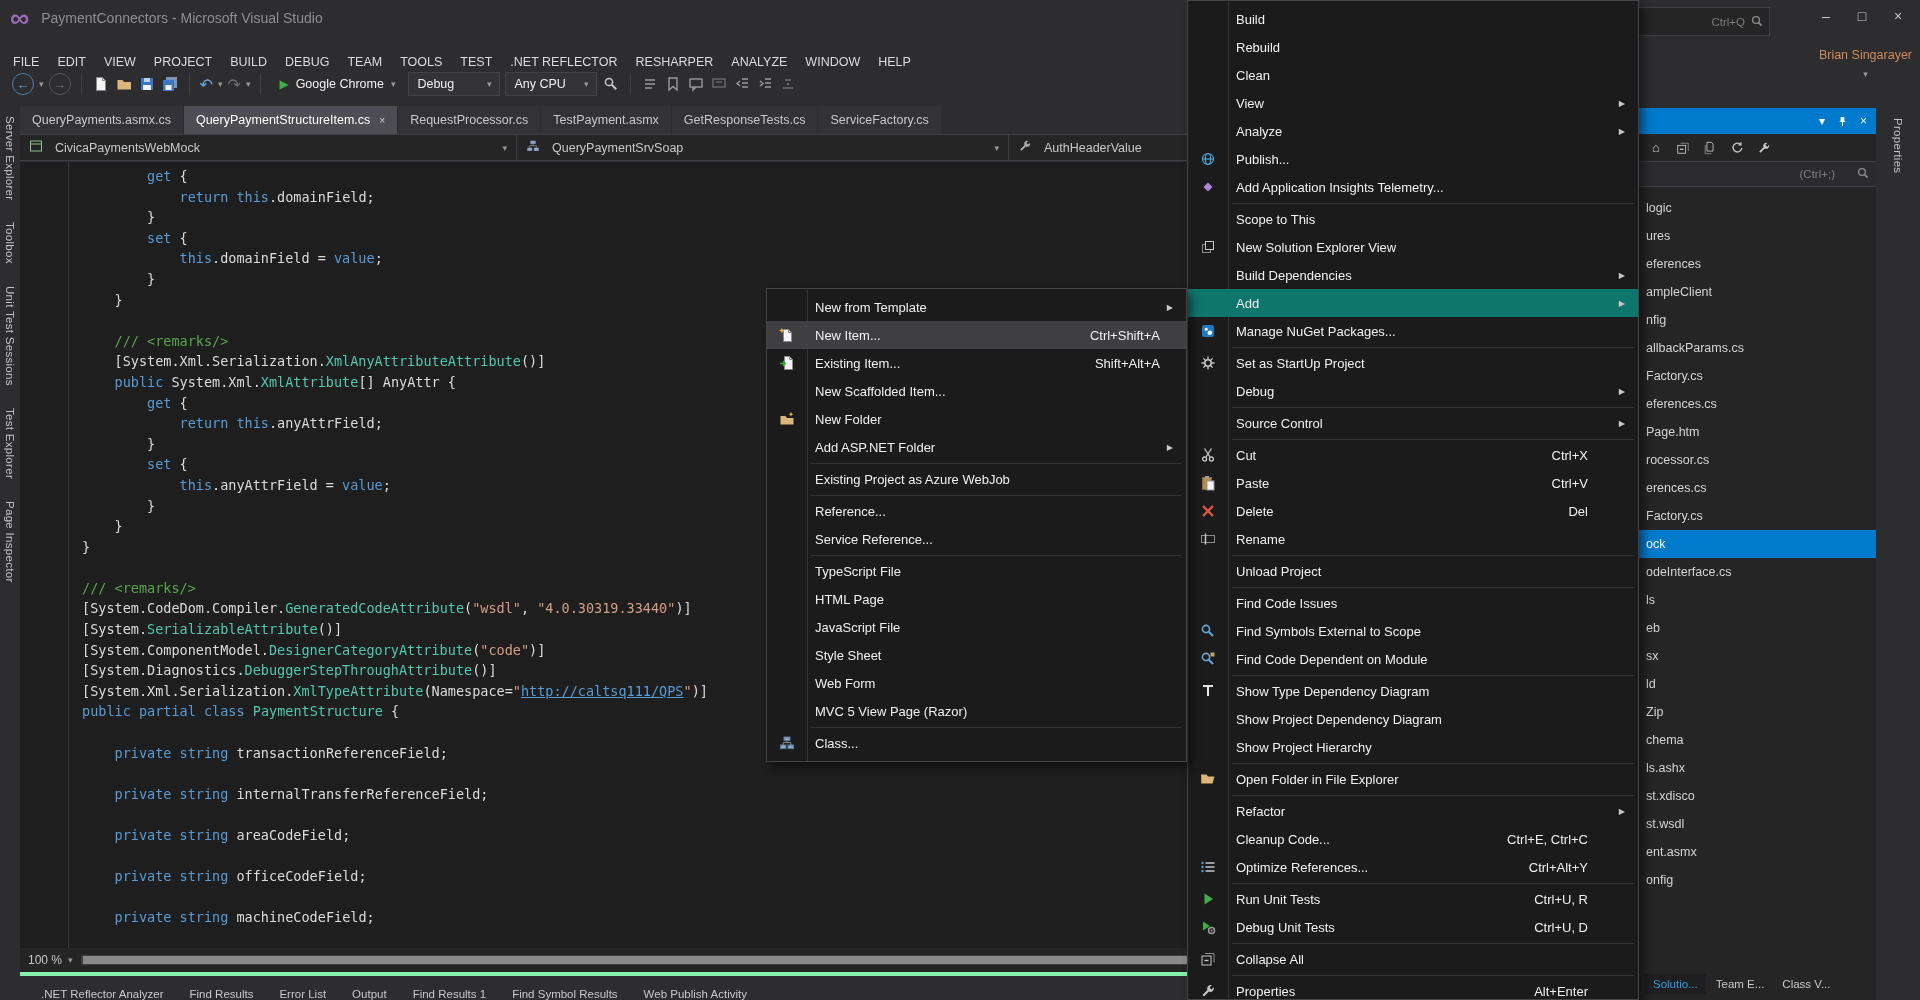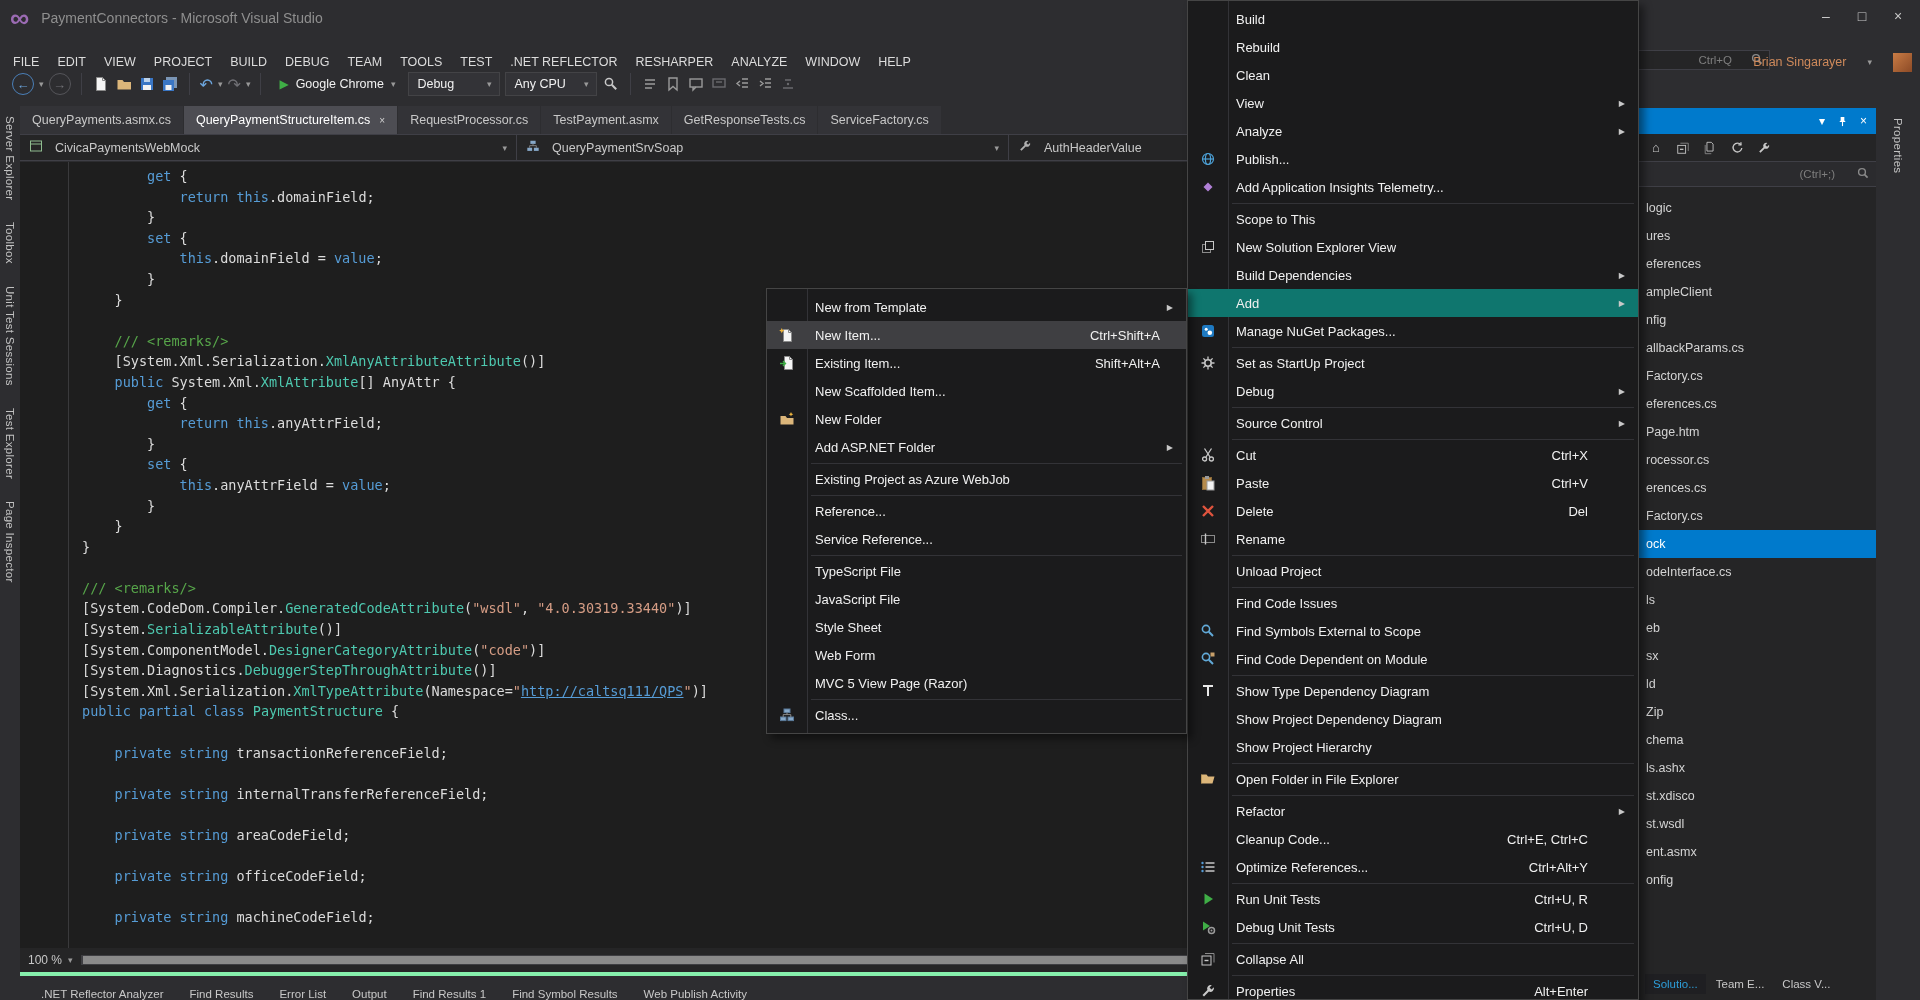--- a/index.html
+++ b/index.html
@@ -3,29 +3,29 @@
 <meta charset="utf-8">
 <style>
   *{margin:0;padding:0;box-sizing:border-box;}
   body{background:#111;font-family:"Liberation Sans",sans-serif;}
   .screen{position:relative;width:1920px;height:1000px;background:#2d2d30;overflow:hidden;color:#f1f1f1;}
 
   
   .titlebar{position:absolute;left:0;top:0;width:100%;height:36px;display:flex;align-items:center;padding:0 10px;}
   .vs-logo{font-size:27px;line-height:1;color:#9b6bb3;font-weight:bold;margin-right:12px;}
   .title-text{color:#8f8f8f;font-size:14px;}
-  .quick-launch{position:absolute;right:150px;top:7px;width:170px;height:20px;background:#252526;border:1px solid #3f3f46;display:flex;align-items:center;justify-content:flex-end;gap:19px;padding:0 6px;color:#7e7e7e;font-size:11.5px;margin-top:43px;}
+  .quick-launch{position:absolute;right:150px;top:7px;width:170px;height:29px;background:#252526;border:1px solid #3f3f46;display:flex;align-items:center;justify-content:flex-end;gap:6px;padding:0 6px;color:#7e7e7e;font-size:11.5px;}
   .win-buttons{position:absolute;right:4px;top:3px;display:flex;}
   .win-btn{width:36px;height:26px;display:flex;align-items:center;justify-content:center;color:#c8c8c8;font-size:14px;}
 
   
   .menubar{position:absolute;left:0;top:36px;width:100%;height:28px;display:flex;align-items:center;padding-left:4px;margin-top:12px;}
   .mb-items{display:flex;align-items:center;}
   .mb-item{padding:5px 9px;font-size:12.5px;color:#dcdcdc;}
-  .user-area{position:absolute;right:8px;top:0;height:28px;display:flex;align-items:center;gap:21px;font-size:12.5px;color:#cf8a5b;}
+  .user-area{position:absolute;right:8px;top:0;height:28px;display:flex;align-items:center;gap:7px;font-size:12.5px;color:#cf8a5b;flex-direction:column;}
   .avatar{width:19px;height:19px;background:linear-gradient(135deg,#c97c45,#8c4a26);}
   .caret{font-size:9px;color:#999;}
 
   
   .toolbar{position:absolute;left:0;top:64px;width:100%;height:40px;display:flex;align-items:center;gap:5px;padding-left:12px;}
   .tsep{width:1px;height:22px;background:#3f3f46;margin:0 5px;}
   .nav-circle{width:22px;height:22px;border-radius:50%;border:1px solid #4a7fb8;color:#6ca5dd;display:flex;align-items:center;justify-content:center;font-size:13px;}
   .nav-circle.disabled{border-color:#55555a;color:#707075;}
   .uicon{font-size:16px;color:#6ca5dd;}
   .uicon.disabled{color:#707075;}
@@ -794,20 +794,25 @@
         <span class="sc"></span>
       </div>
       <div class="menu-sep"></div>
       <div class="menu-item">
         <span class="mi"></span>
         <span class="lbl">TypeScript File</span>
         <span class="sc"></span>
       </div>
       <div class="menu-item">
         <span class="mi"></span>
+        <span class="lbl">HTML Page</span>
+        <span class="sc"></span>
+      </div>
+      <div class="menu-item">
+        <span class="mi"></span>
         <span class="lbl">JavaScript File</span>
         <span class="sc"></span>
       </div>
       <div class="menu-item">
         <span class="mi"></span>
         <span class="lbl">Style Sheet</span>
         <span class="sc"></span>
       </div>
       <div class="menu-item">
         <span class="mi"></span>

